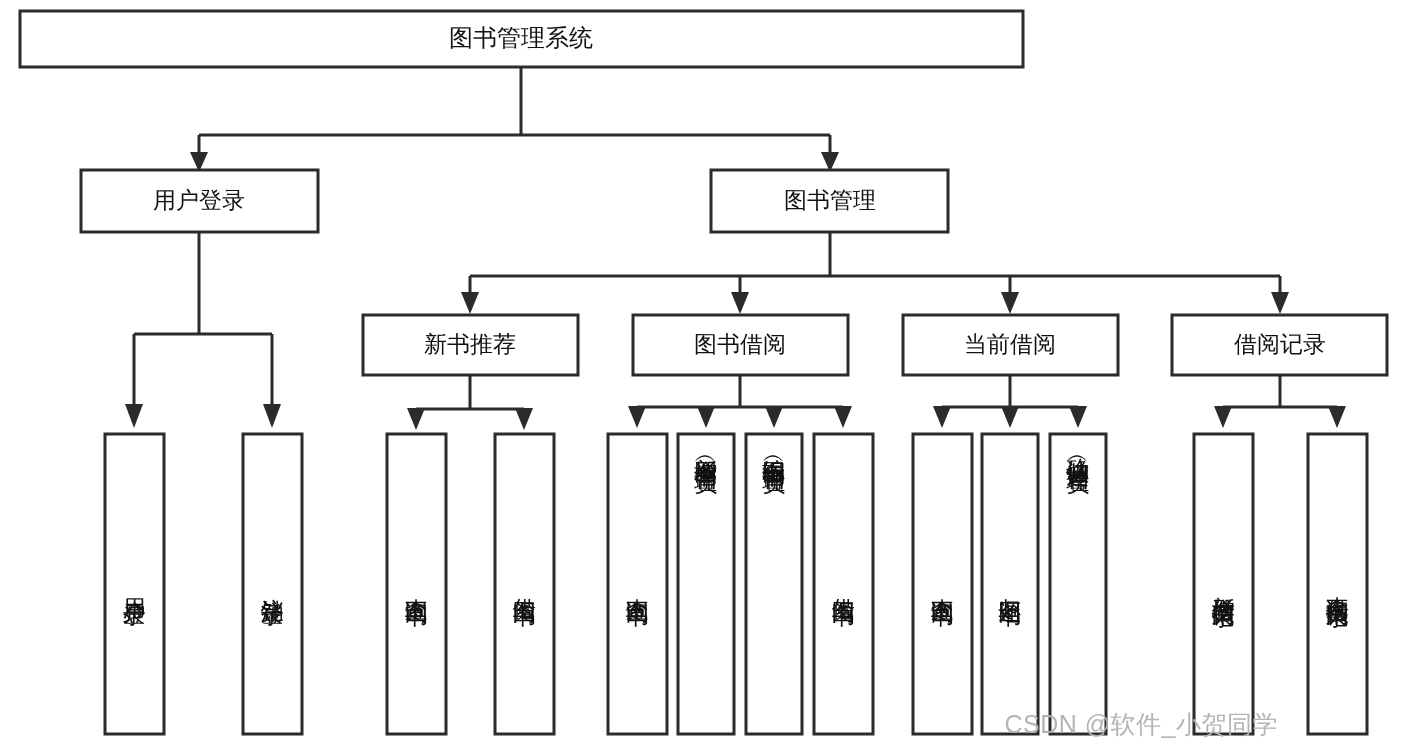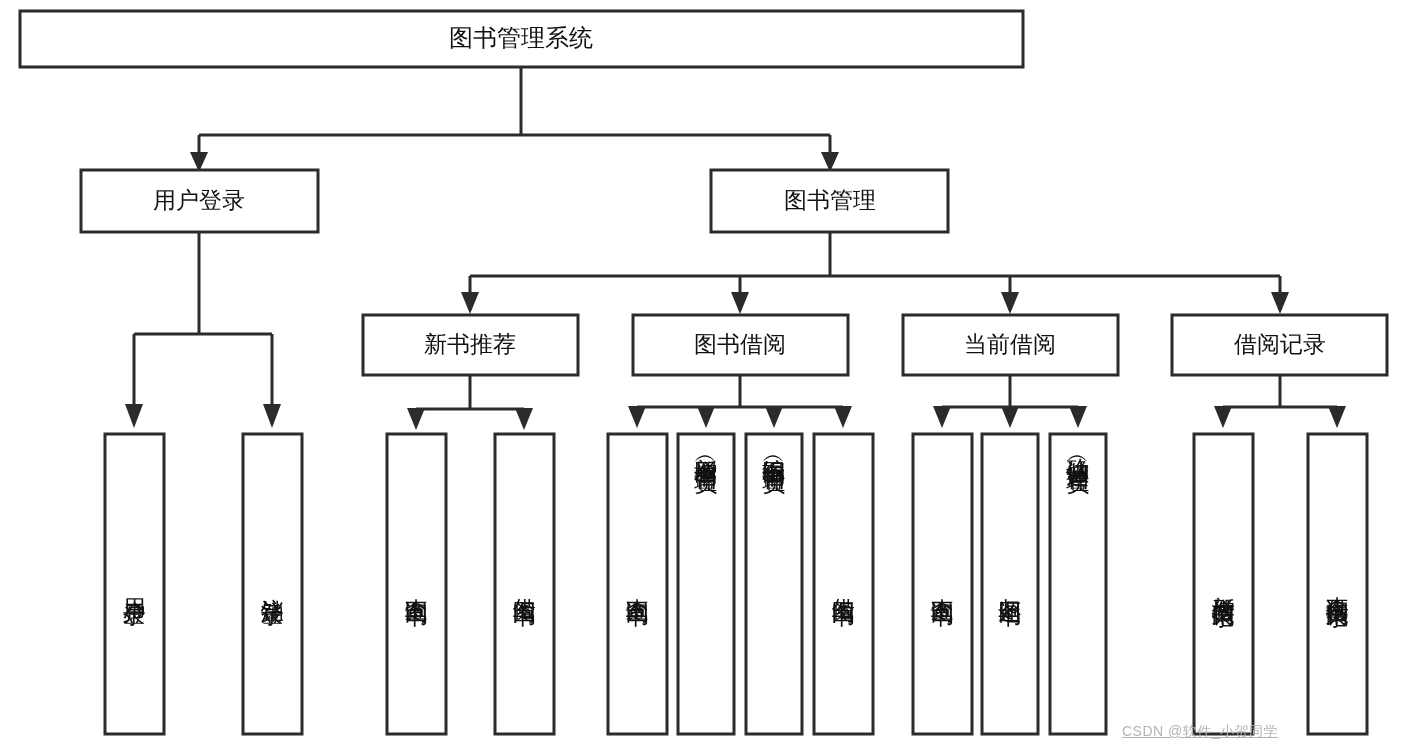--- a/index.html
+++ b/index.html
@@ -51,25 +51,24 @@
     color:#111111;
     white-space:nowrap;
     text-align:center;
   }
 
   .watermark{
     position:absolute;
     right:8px;
     bottom:6px;
     font-family:"Liberation Sans","DejaVu Sans",sans-serif;
-    font-size:14px;
+    font-size:25px;
     color:#b4b4b4;
     letter-spacing:0.5px;
     white-space:nowrap;
-    text-decoration:underline;
   }
 </style>
 </head>
 <body>
 
 <div id="stage">
 
   <svg id="chart" viewBox="0 0 1405 747">
     <defs>
       <marker id="arrow" viewBox="0 0 12 12" refX="6" refY="10.5" markerWidth="11" markerHeight="11" orient="auto-start-reverse" markerUnits="userSpaceOnUse">

